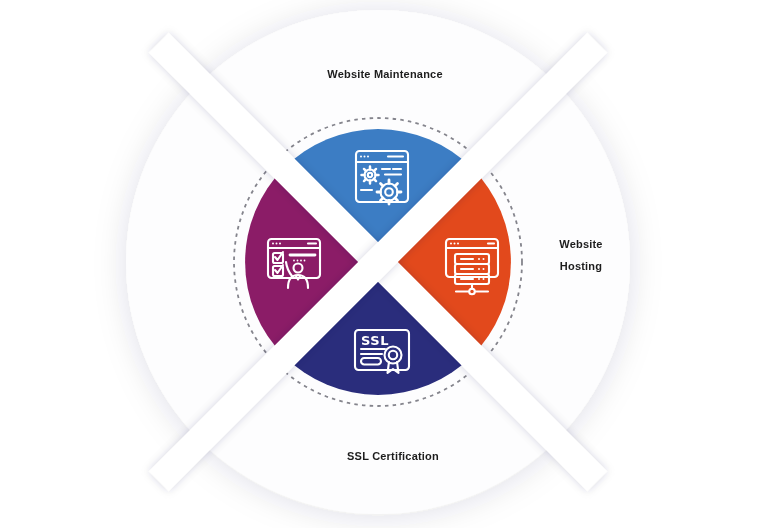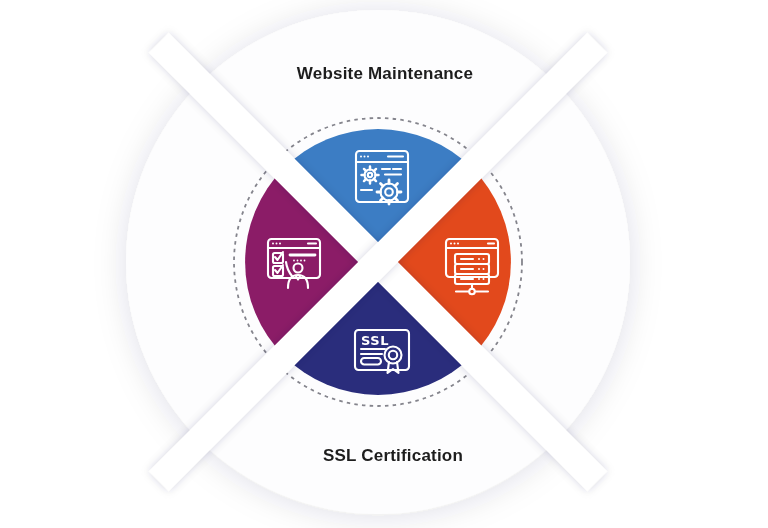--- a/index.html
+++ b/index.html
@@ -1,20 +1,20 @@
 <!DOCTYPE html>
 <html><head>
 <meta charset="utf-8">
 <style>
   html,body{margin:0;padding:0;background:#ffffff;}
   .stage{position:relative;width:768px;height:528px;overflow:hidden;
          font-family:"Liberation Sans","DejaVu Sans",sans-serif;}
   .stage svg{position:absolute;left:0;top:0;}
   .seg-label{position:absolute;transform:translateX(-50%);text-align:center;
-             color:#1d1d1d;font-size:17px;font-weight:600;letter-spacing:.2px;
+             color:#1d1d1d;font-size:11px;font-weight:600;letter-spacing:.2px;
              line-height:22px;white-space:nowrap;}
   .label-top{left:385px;top:63px;}
   .label-right{left:581px;top:233px;}
   .label-bottom{left:393px;top:445px;}
   .label-left{left:190px;top:233px;}
   .seg-label span{display:block;}
 </style>
 </head>
 <body>
 
@@ -116,17 +116,21 @@
       <circle cx="4" cy="9" r="4.5"></circle>
       <path d="M-6 29 Q-6 16 4 16 Q14 16 14 29"></path>
       <path d="M2 17 L4 20.5 L6 17"></path>
       <path d="M-2 17 Q-7 11 -8 3"></path>
     </g>
   </svg>
 
   <div class="seg-label label-top">
     <span>Website Maintenance</span>
   </div>
+  <div class="seg-label label-right">
+    <span>Website</span>
+    <span>Hosting</span>
+  </div>
   <div class="seg-label label-bottom">
     <span>SSL Certification</span>
   </div>
 
 </div>
 
 </body></html>

